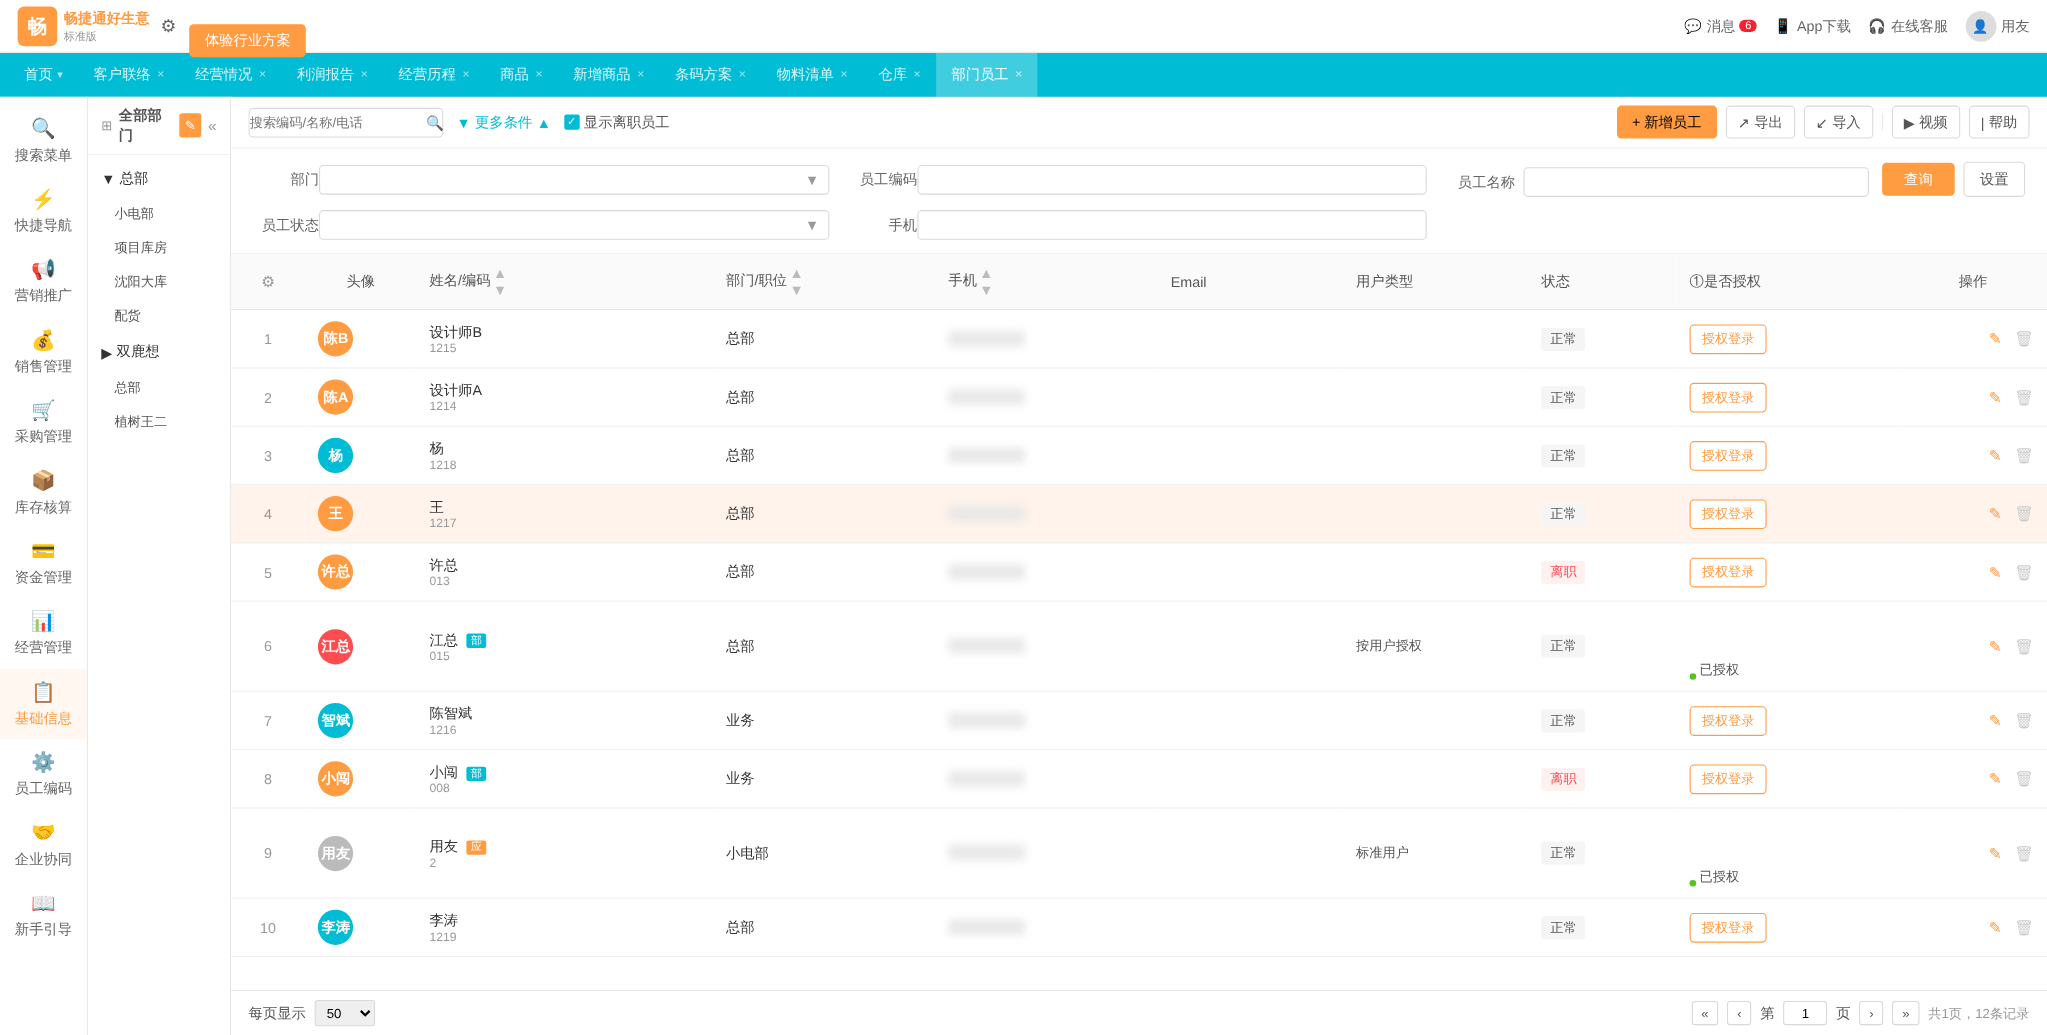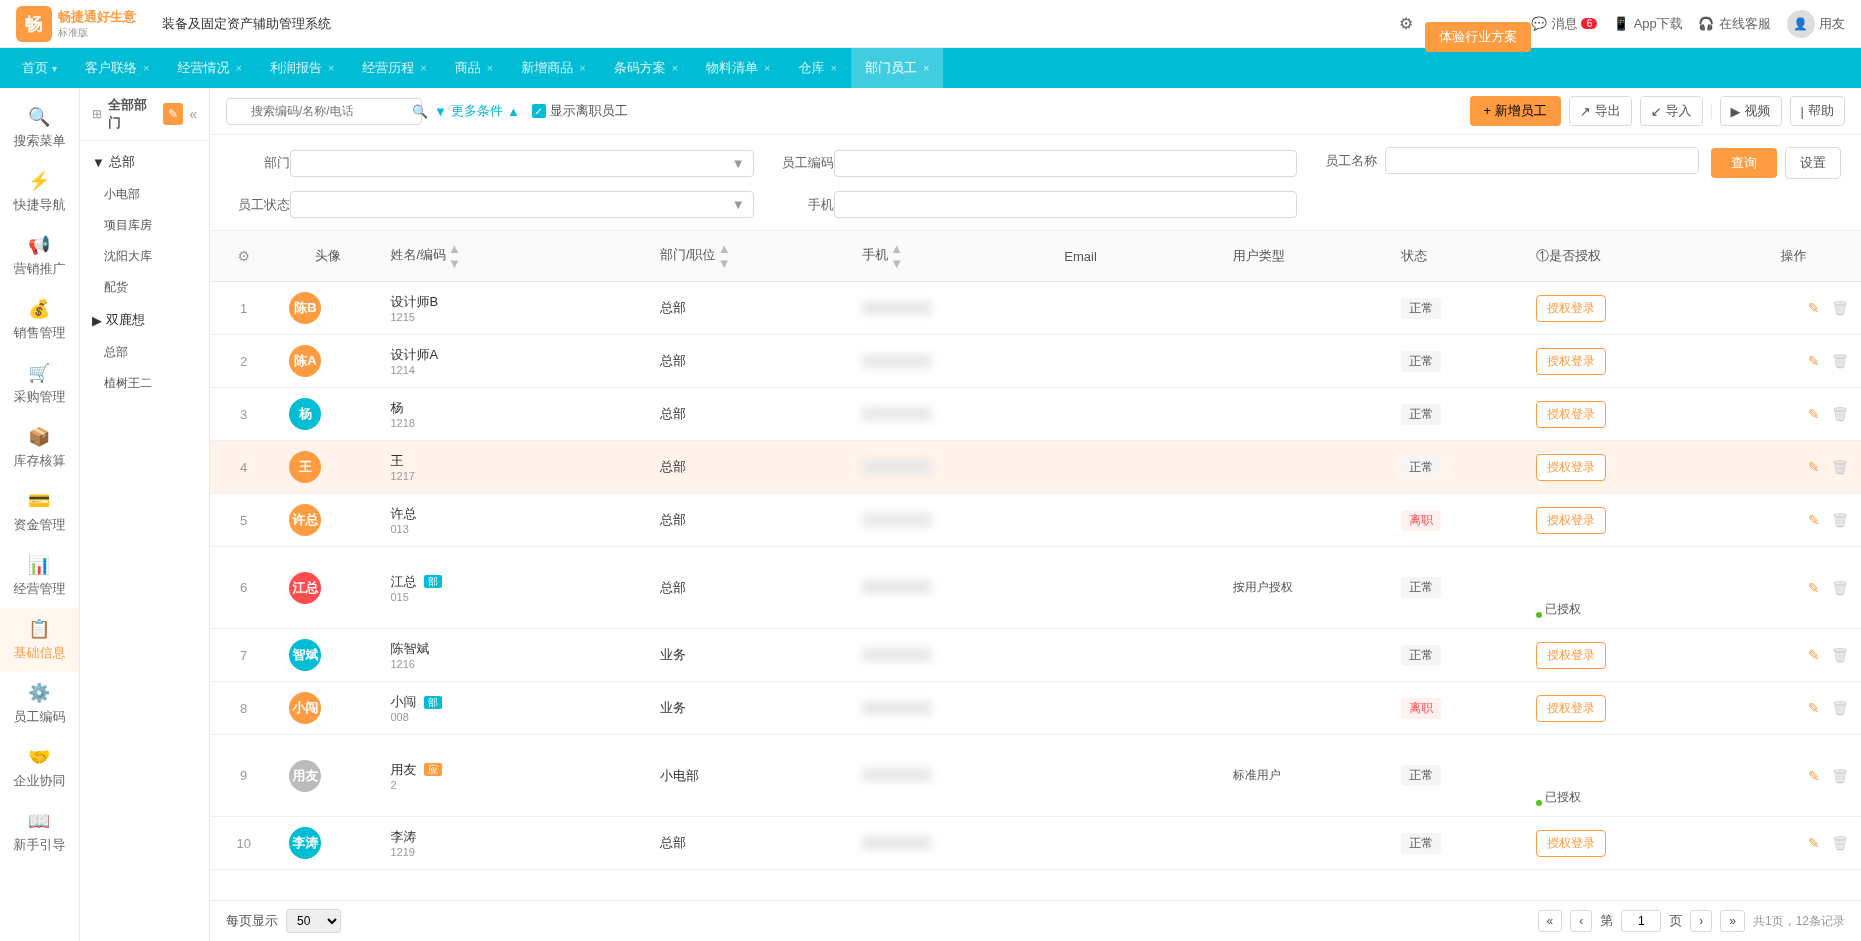--- a/index.html
+++ b/index.html
@@ -40,21 +40,21 @@
     .left-nav { width: 80px; background: #fff; border-right: 1px solid #e8e8e8; display: flex; flex-direction: column; align-items: center; padding-top: 8px; flex-shrink: 0; }
     .left-nav-item { width: 100%; display: flex; flex-direction: column; align-items: center; padding: 10px 0; cursor: pointer; color: #666; font-size: 11px; gap: 4px; }
     .left-nav-item.active { color: #ff9b40; background: #fff7f0; }
     .left-nav-icon { font-size: 18px; }
 
     
     .main-content { flex: 1; display: flex; flex-direction: column; overflow: hidden; }
 
     
     .toolbar { background: #fff; padding: 8px 16px; display: flex; align-items: center; gap: 12px; border-bottom: 1px solid #f0f0f0; }
-    .search-input { border: 1px solid #d9d9d9; border-radius: 4px; padding: 5px 24px; font-size: 12px; outline: none; width: 196px; display: flex; align-items: center; gap: 6px; }
+    .search-input { border: 1px solid #d9d9d9; border-radius: 4px; padding: 5px 0; font-size: 12px; outline: none; width: 177px; display: flex; align-items: center; gap: 6px; }
     .search-input input { border: none; outline: none; font-size: 12px; width: 160px; }
     .filter-btn { display: flex; align-items: center; gap: 4px; color: #00bcd4; cursor: pointer; font-size: 12px; }
     .show-resigned { display: flex; align-items: center; gap: 4px; color: #555; font-size: 12px; cursor: pointer; }
     .checkbox-checked { width: 14px; height: 14px; background: #00bcd4; border-radius: 2px; display: flex; align-items: center; justify-content: center; color: #fff; font-size: 10px; }
     .toolbar-right { margin-left: auto; display: flex; align-items: center; gap: 8px; }
     .add-btn { background: #ff9b40; color: #000000; border: none; border-radius: 4px; padding: 6px 14px; cursor: pointer; font-size: 13px; display: flex; align-items: center; gap: 4px; }
     .action-btn { display: flex; align-items: center; gap: 4px; color: #555; cursor: pointer; font-size: 12px; border: 1px solid #d9d9d9; border-radius: 4px; padding: 5px 10px; }
     .divider-v { width: 1px; height: 16px; background: #e8e8e8; }
 
     
@@ -129,21 +129,20 @@
 <body>
 
 <div class="top-bar">
   <div class="logo-area">
     <div class="logo-icon">畅</div>
     <div class="logo-text">
       <span class="logo-main">畅捷通好生意</span>
       <span class="logo-sub">标准版</span>
     </div>
   </div>
-  <span class="system-title">装备及固定资产辅助管理系统</span>
   <span class="settings-icon">⚙</span>
   <button class="experience-btn" style="margin-left:12px;">体验行业方案</button>
   <div class="top-actions">
     <div class="top-btn">
       <span>💬</span>
       <span>消息</span>
       <span class="badge">6</span>
     </div>
     <div class="top-btn">
       <span>📱</span>
@@ -295,21 +294,21 @@
         <span class="filter-label">部门</span>
         <div class="filter-select">
           <span></span>
           <span>▼</span>
         </div>
       </div>
       <div class="filter-row">
         <span class="filter-label">员工编码</span>
         <input class="filter-input" type="text" style="">
       </div>
-      <div class="filter-row" style="align-items:flex-start; justify-content:space-between;">
+      <div class="filter-row" style="align-items:flex-end; justify-content:space-between;">
         <div style="display:flex;align-items:center;gap:8px;flex:1;">
           <span class="filter-label">员工名称</span>
           <input class="filter-input" type="text" style="">
         </div>
         <div class="filter-actions" style="margin-left:12px;">
           <button class="query-btn">查询</button>
           <button class="setting-btn">设置</button>
         </div>
       </div>
       <div class="filter-row">

